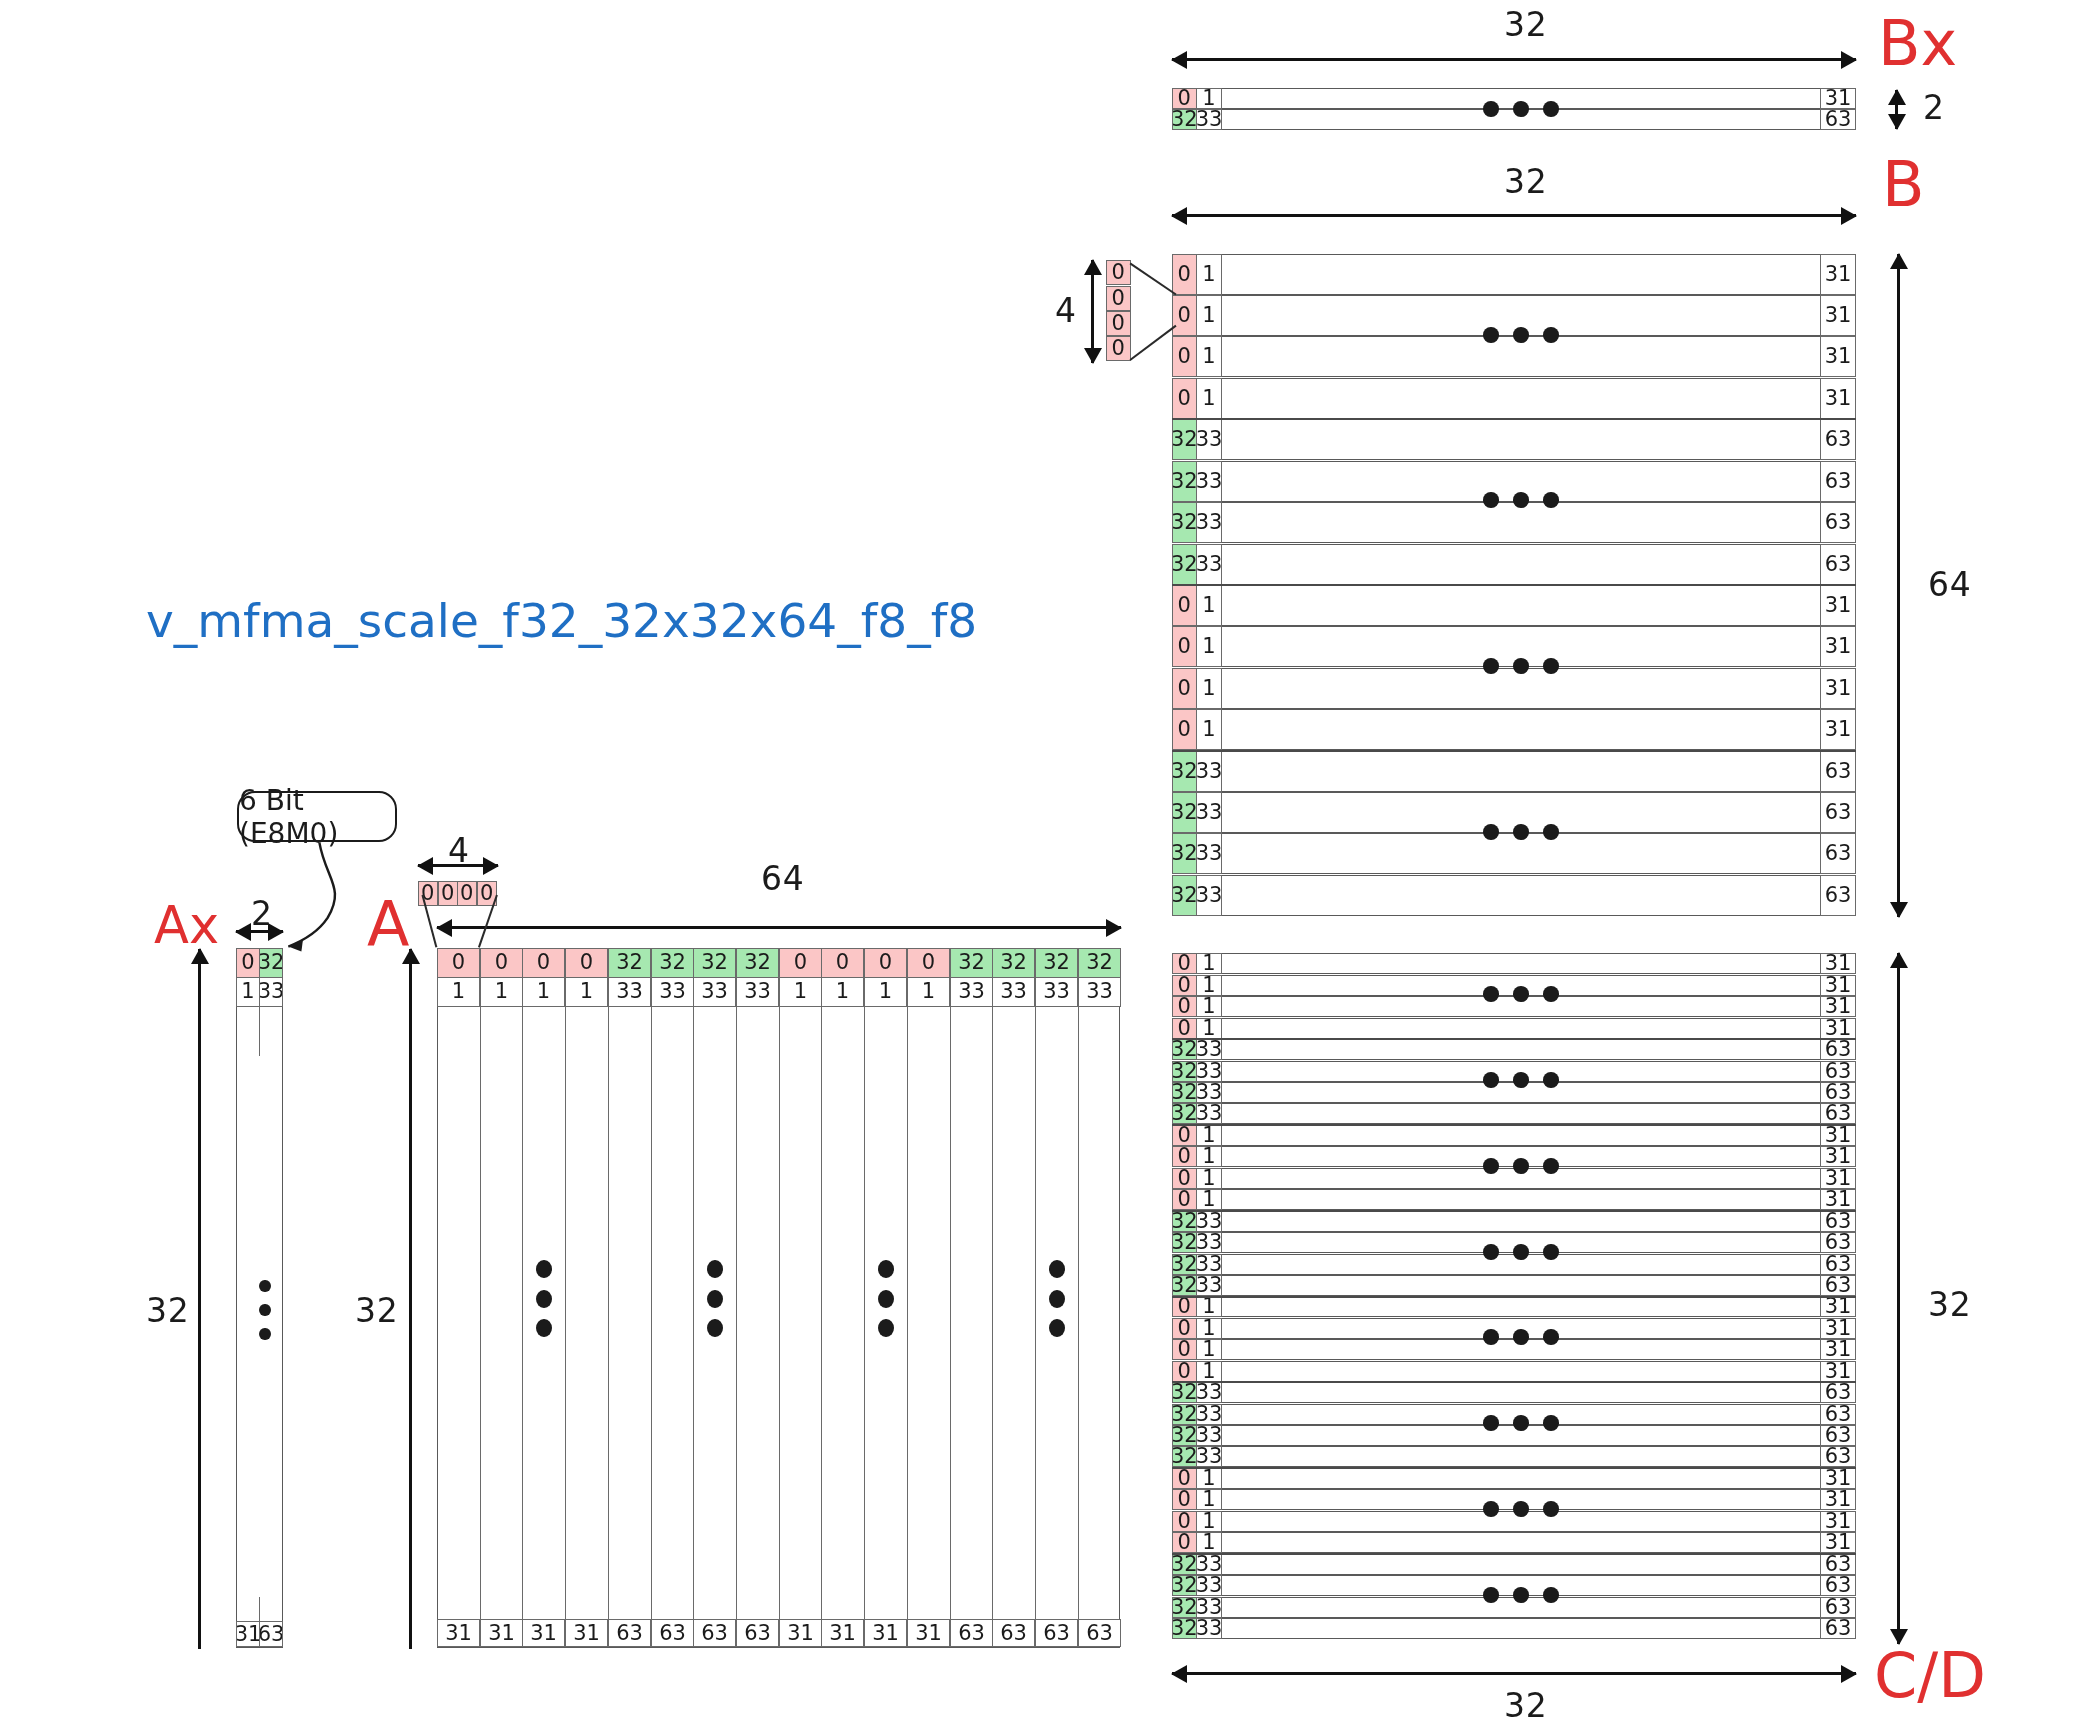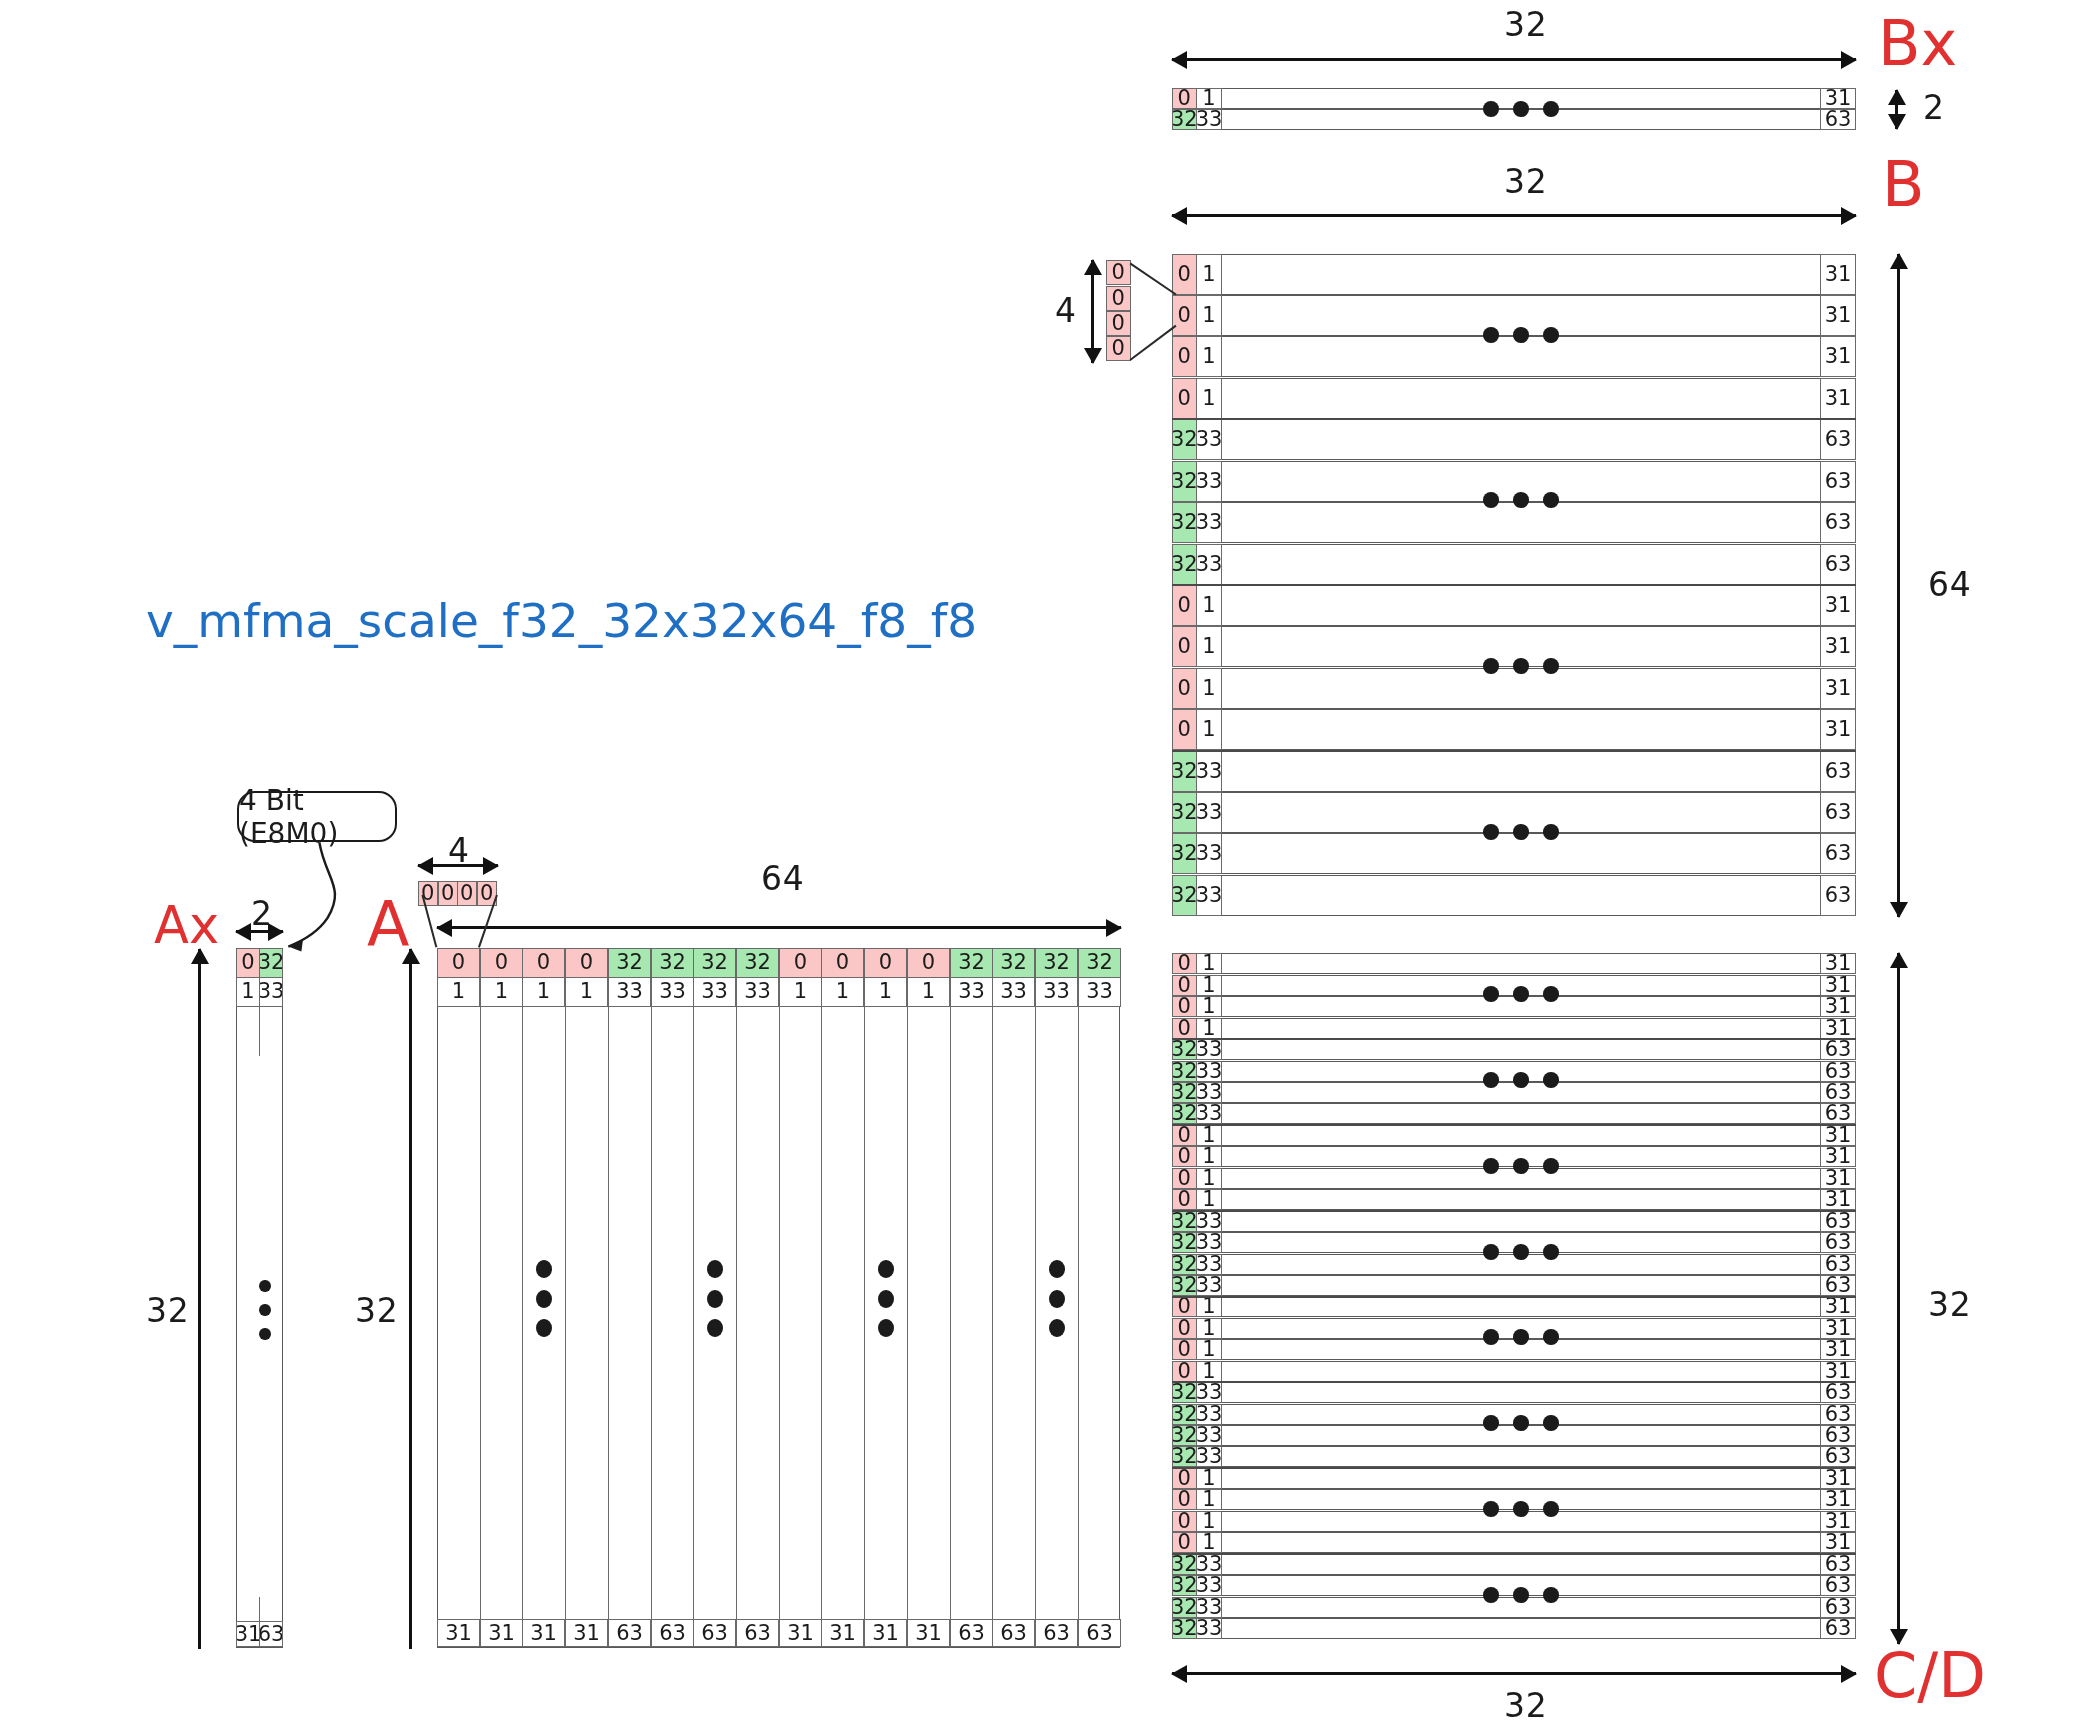--- a/index.html
+++ b/index.html
@@ -222,21 +222,21 @@
     <div class="abs" style="left: 259px; top: 1007px; width: 1.2px; height: 49px; background: rgb(106, 106, 106);"></div>
     <div class="abs" style="left: 259px; top: 1597px; width: 1.2px; height: 24.5px; background: rgb(106, 106, 106);"></div>
   </div>
 <div class="vdots sm" style="left:259px;top:1280px;">
     <i></i>
     <i></i>
     <i></i>
   </div>
 
 <div class="bubble" style="left:237px;top:791px;width:160px;height:51px;">
-  <span>4 Bit (E8M0)</span>
+  <span>6 Bit (E8M0)</span>
 </div>
 
 <div class="abs matlabel" style="left:367px;top:894px;">A</div>
 
 <div class="abs dim" style="left:448px;top:831px;">4</div>
 <div class="harrow both" style="left:418px;top:864px;width:80px;"></div>
 <div id="a-callout">
     <div class="cellsm pink" style="left: 418px; top: 881px; width: 19.6px; height: 24.5px;">0</div>
     <div class="cellsm pink" style="left: 438px; top: 881px; width: 19.6px; height: 24.5px;">0</div>
     <div class="cellsm pink" style="left: 457px; top: 881px; width: 19.6px; height: 24.5px;">0</div>

